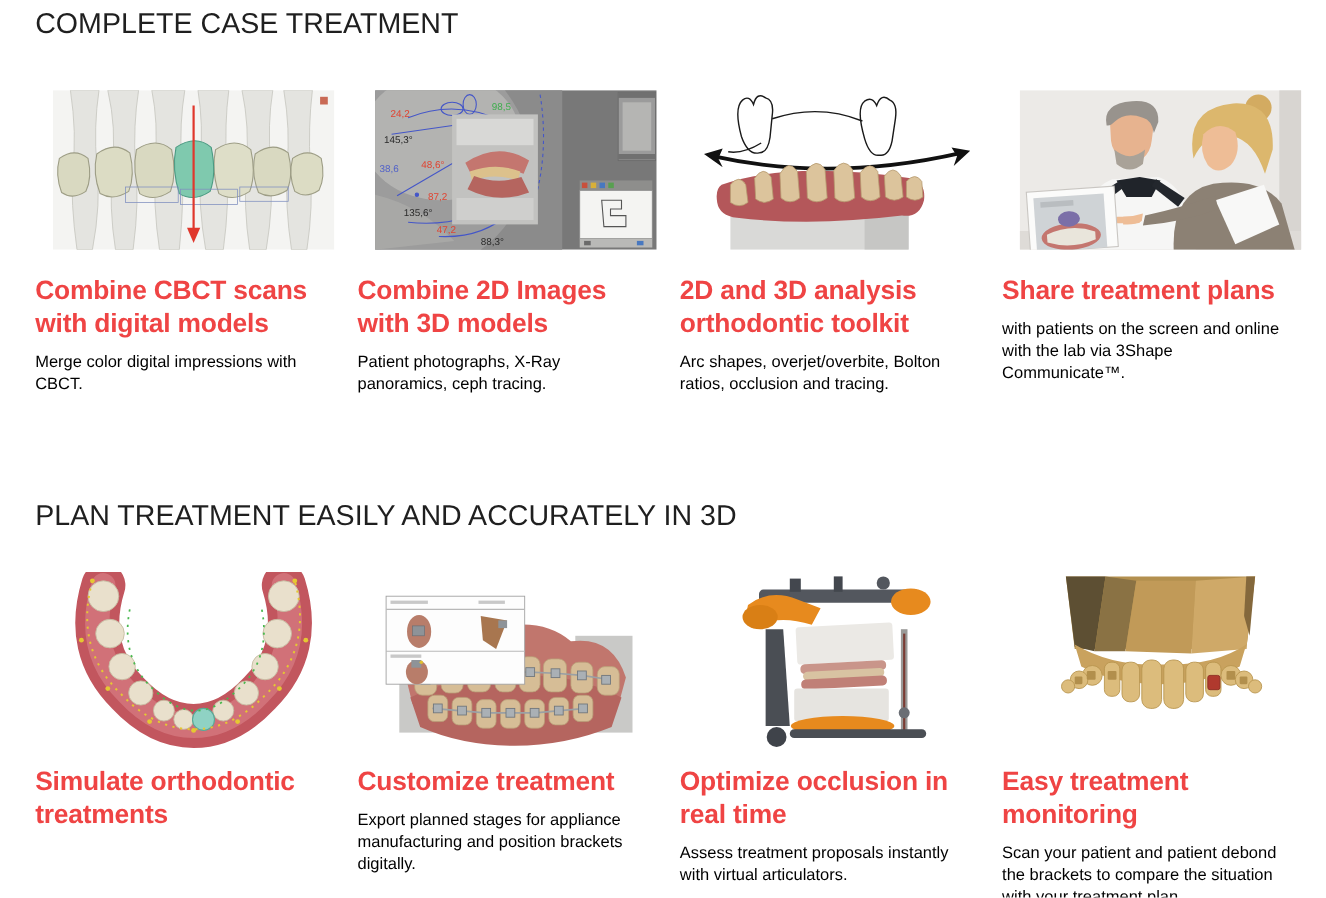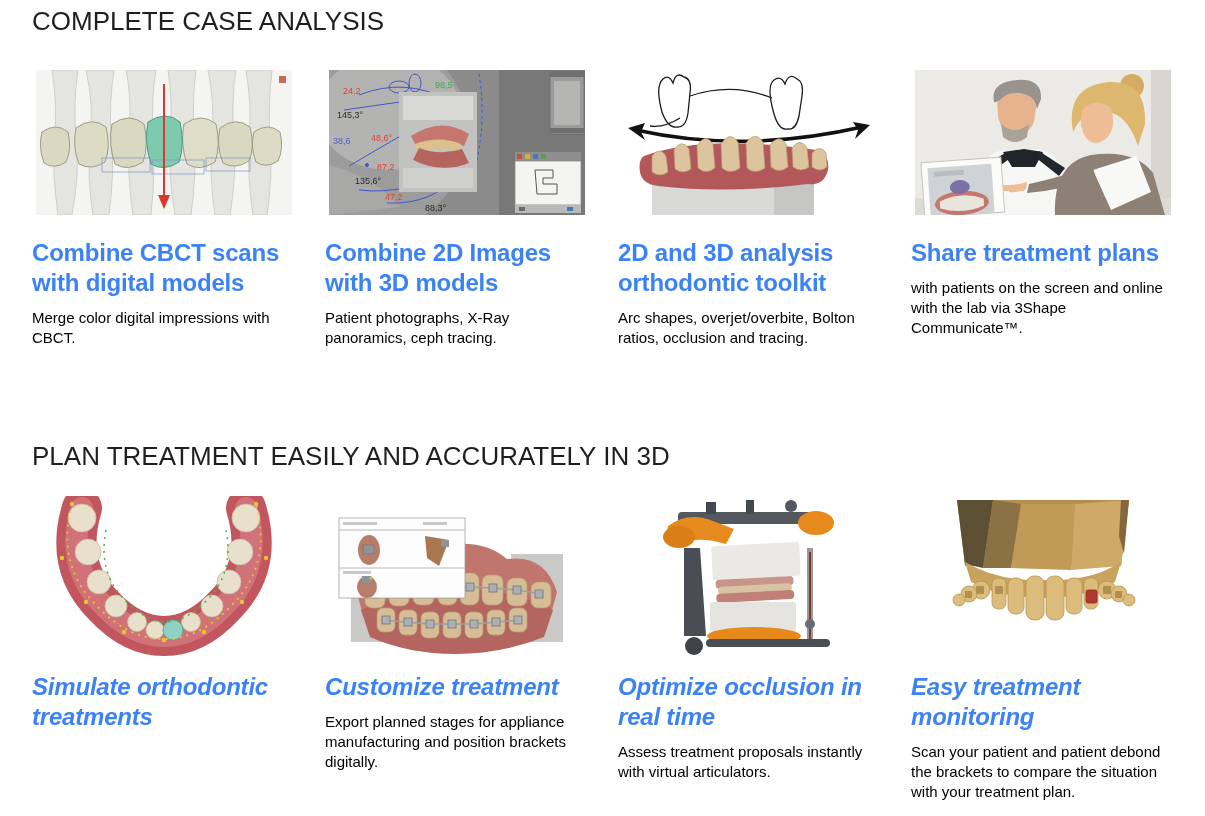--- a/index.html
+++ b/index.html
@@ -12,41 +12,41 @@
   section { display:block; }
   .section-title {
     font-size:26px; font-weight:400; color:#1f1f1f; margin:0; line-height:30px;
   }
   #section-plan { margin-top:93px; }
   .cards {
     display:grid; grid-template-columns:repeat(4,256px); column-gap:37px;
     margin-top:30px;
   }
   #section-plan .cards { margin-top:21px; }
-  figure { margin:4px; width:256px; }
+  figure { margin:16px; width:256px; }
   .fig-shot { height:145px; }
   .fig-shot svg { display:block; width:256px; height:145px; }
   .fig-white { height:160px; display:flex; justify-content:center; align-items:flex-start; background:#fff; }
   .card h3 {
-    font-size:24px; line-height:30px; font-weight:700; color:#3b82f6;
+    font-size:24px; line-height:30px; font-weight:700; color:#ef4444;
     margin:23px 0 0; letter-spacing:-0.2px;
   }
-  #section-plan .card h3 { margin-top:16px;font-style:italic; }
+  #section-plan .card h3 { margin-top:16px; }
   .card p {
     font-size:15px; line-height:20px; color:#000000; margin:10px 0 0;
   }
   .annot { font-size:9px; font-family:"Liberation Sans",sans-serif; }
 </style>
 </head>
 <body>
 
 <div class="container">
 
   <section id="section-analysis">
-    <h2 class="section-title">COMPLETE CASE ANALYSIS</h2>
+    <h2 class="section-title">COMPLETE CASE TREATMENT</h2>
 
     <div class="cards">
 
       <article class="card">
         <figure class="fig-shot">
           <svg viewBox="0 0 256 145">
             <rect width="256" height="145" fill="#f4f4f2"></rect>
             <g fill="#e4e4e0" stroke="#c8c8c2" stroke-width="0.8">
               <path d="M16 0 q6 40 2 70 q-2 32 4 75 l14 0 q8 -42 4 -76 q-3 -36 2 -69 z"></path>
               <path d="M50 0 q8 35 4 68 q-3 40 3 77 l16 0 q6 -45 2 -78 q-2 -35 3 -67 z"></path>

